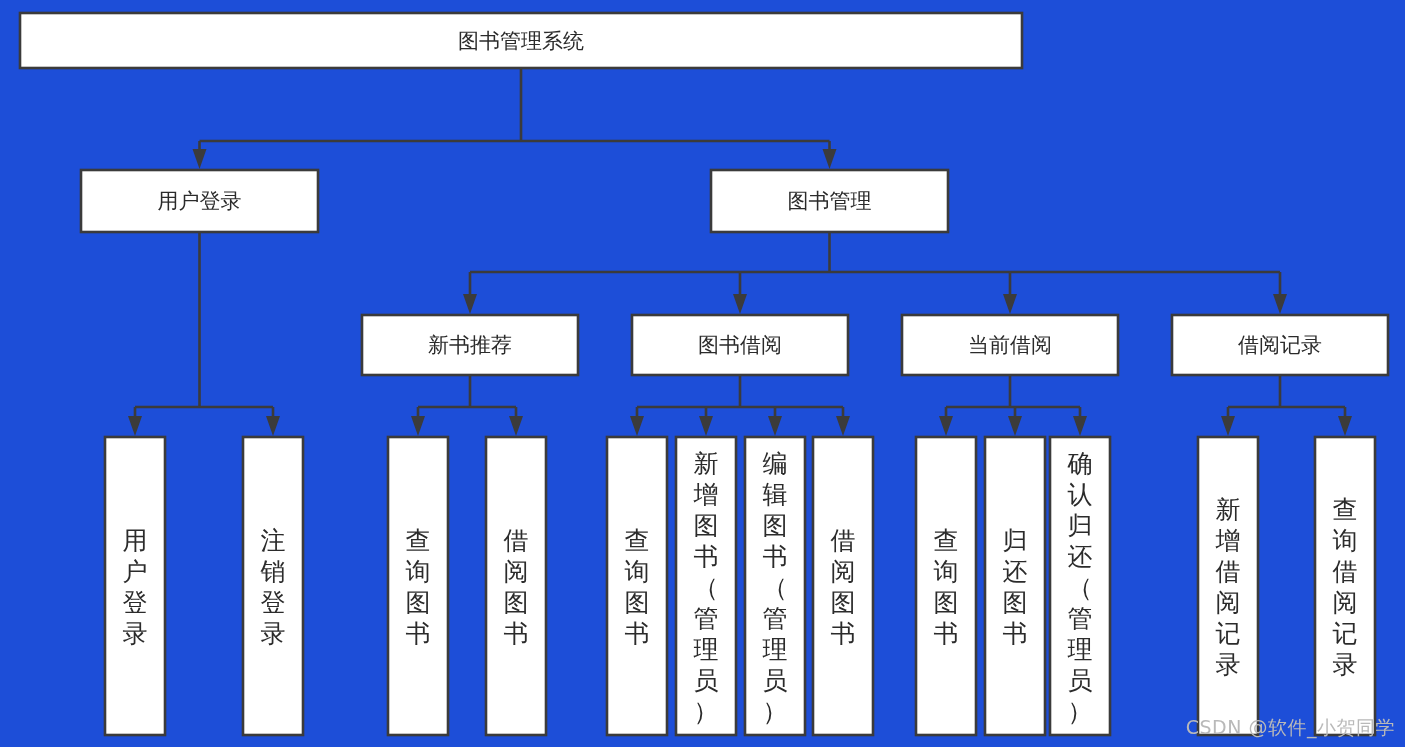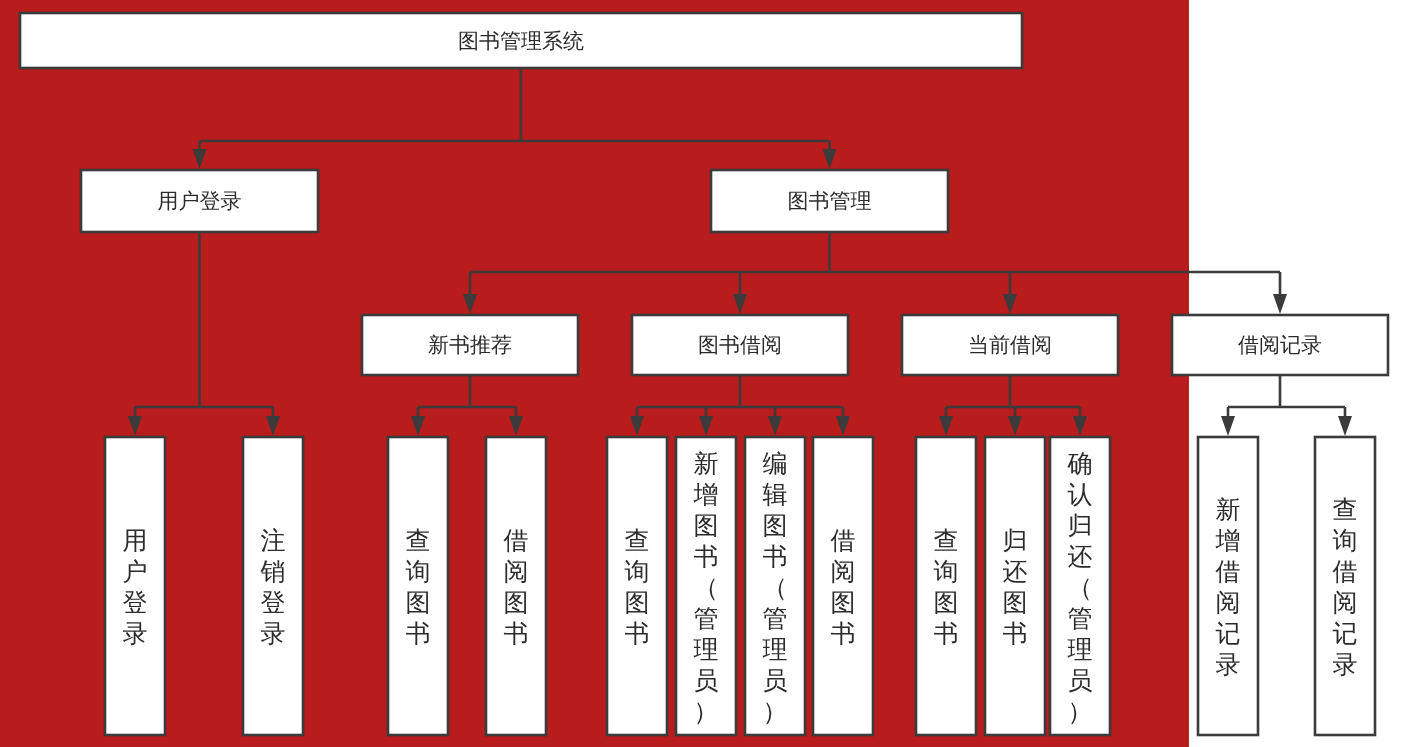--- a/index.html
+++ b/index.html
@@ -1,21 +1,21 @@
 <!DOCTYPE html>
 <html><head>
 <meta charset="utf-8">
 <style>
   html,body{margin:0;padding:0;background:#ffffff;}
   body{
     width:1405px;height:747px;
     font-family:"DejaVu Sans","Liberation Sans",sans-serif;
     overflow:hidden;
   }
-  #diagram-root{position:relative;width:1189px;height:747px;background:#b91c1c;}
+  #diagram-root{position:relative;width:1405px;height:747px;background:#1d4ed8;}
   svg.diagram{position:absolute;left:0;top:0;width:1405px;height:747px;}
   .node-rect{fill:#ffffff;stroke:#3b3b3b;stroke-width:2.6;}
   .connector{stroke:#3b3b3b;stroke-width:2.6;fill:none;}
   .arrow-head{fill:#3b3b3b;stroke:none;}
   .node-label-h{
     font-family:"DejaVu Sans","Liberation Sans",sans-serif;
     font-size:21px;fill:#2b2b2b;
     dominant-baseline:middle;text-anchor:middle;
   }
   .node-label-v{
@@ -165,13 +165,14 @@
         <g>
           <rect x="1198" y="437" width="60" height="298" rx="0" class="node-rect"></rect>
           <text x="1228" y="518" class="node-label-v"><tspan x="1228" dy="0">新</tspan><tspan x="1228" dy="31">增</tspan><tspan x="1228" dy="31">借</tspan><tspan x="1228" dy="31">阅</tspan><tspan x="1228" dy="31">记</tspan><tspan x="1228" dy="31">录</tspan></text>
         </g>
         <g>
           <rect x="1315" y="437" width="60" height="298" rx="0" class="node-rect"></rect>
           <text x="1345" y="518" class="node-label-v"><tspan x="1345" dy="0">查</tspan><tspan x="1345" dy="31">询</tspan><tspan x="1345" dy="31">借</tspan><tspan x="1345" dy="31">阅</tspan><tspan x="1345" dy="31">记</tspan><tspan x="1345" dy="31">录</tspan></text>
         </g>
       </g>
     </svg>
+  <div class="watermark">CSDN @软件_小贺同学</div>
 </div>
 
 </body></html>

